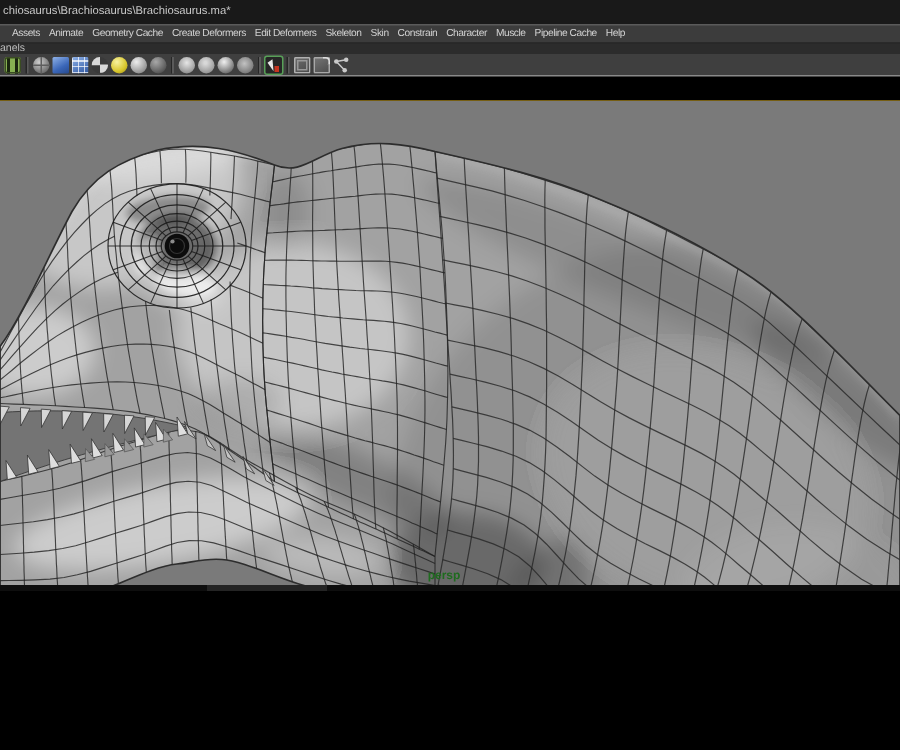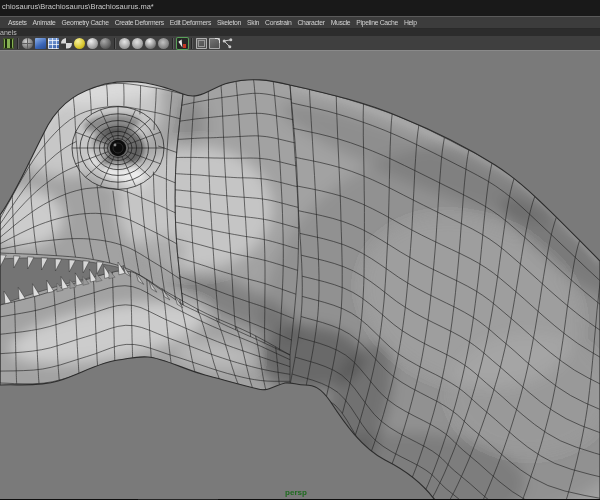--- a/index.html
+++ b/index.html
@@ -47,21 +47,21 @@
      border-top:7px solid #e8e8e8;border-right:4px solid transparent;transform:rotate(-35deg);}
   .i-select::after{content:"";position:absolute;right:2px;bottom:1px;width:3px;height:4px;background:#c43420;}
   .i-gcube{box-shadow:inset 0 0 0 1px #b0b0b0;background:linear-gradient(150deg,#6e6e6e,#474747);border-radius:1px;}
   .i-gcube::before{content:"";position:absolute;inset:2px;box-shadow:inset 0 0 0 1px #989898;}
   .i-ccube{box-shadow:inset 0 0 0 1px #a8a8a8;background:linear-gradient(150deg,#787878,#4a4a4a);border-radius:1px;}
   .i-ccube::after{content:"";position:absolute;right:0;top:0;width:4px;height:4px;
      border-top:1px solid #ddd;border-right:1px solid #ddd;border-radius:0 3px 0 0;}
   .i-share svg{display:block;}
   
   .vpline{height:1px;background:#8a8a8a;}
-  .viewport{height:448px;background:#eab308;position:relative;overflow:hidden;}
+  .viewport{height:323px;background:#eab308;position:relative;overflow:hidden;margin-top:16px;}
   .persp-label{position:absolute;left:266px;bottom:2px;width:60px;text-align:center;
                font-size:8px;font-weight:bold;letter-spacing:0px;}
   
   .bottombar{height:4px;background:#0e0e0e;position:relative;}
   .bottombar .seg{position:absolute;left:138px;top:0;width:80px;height:4px;background:#242424;}
 </style>
 </head>
 <body>
 
 <div class="app">

